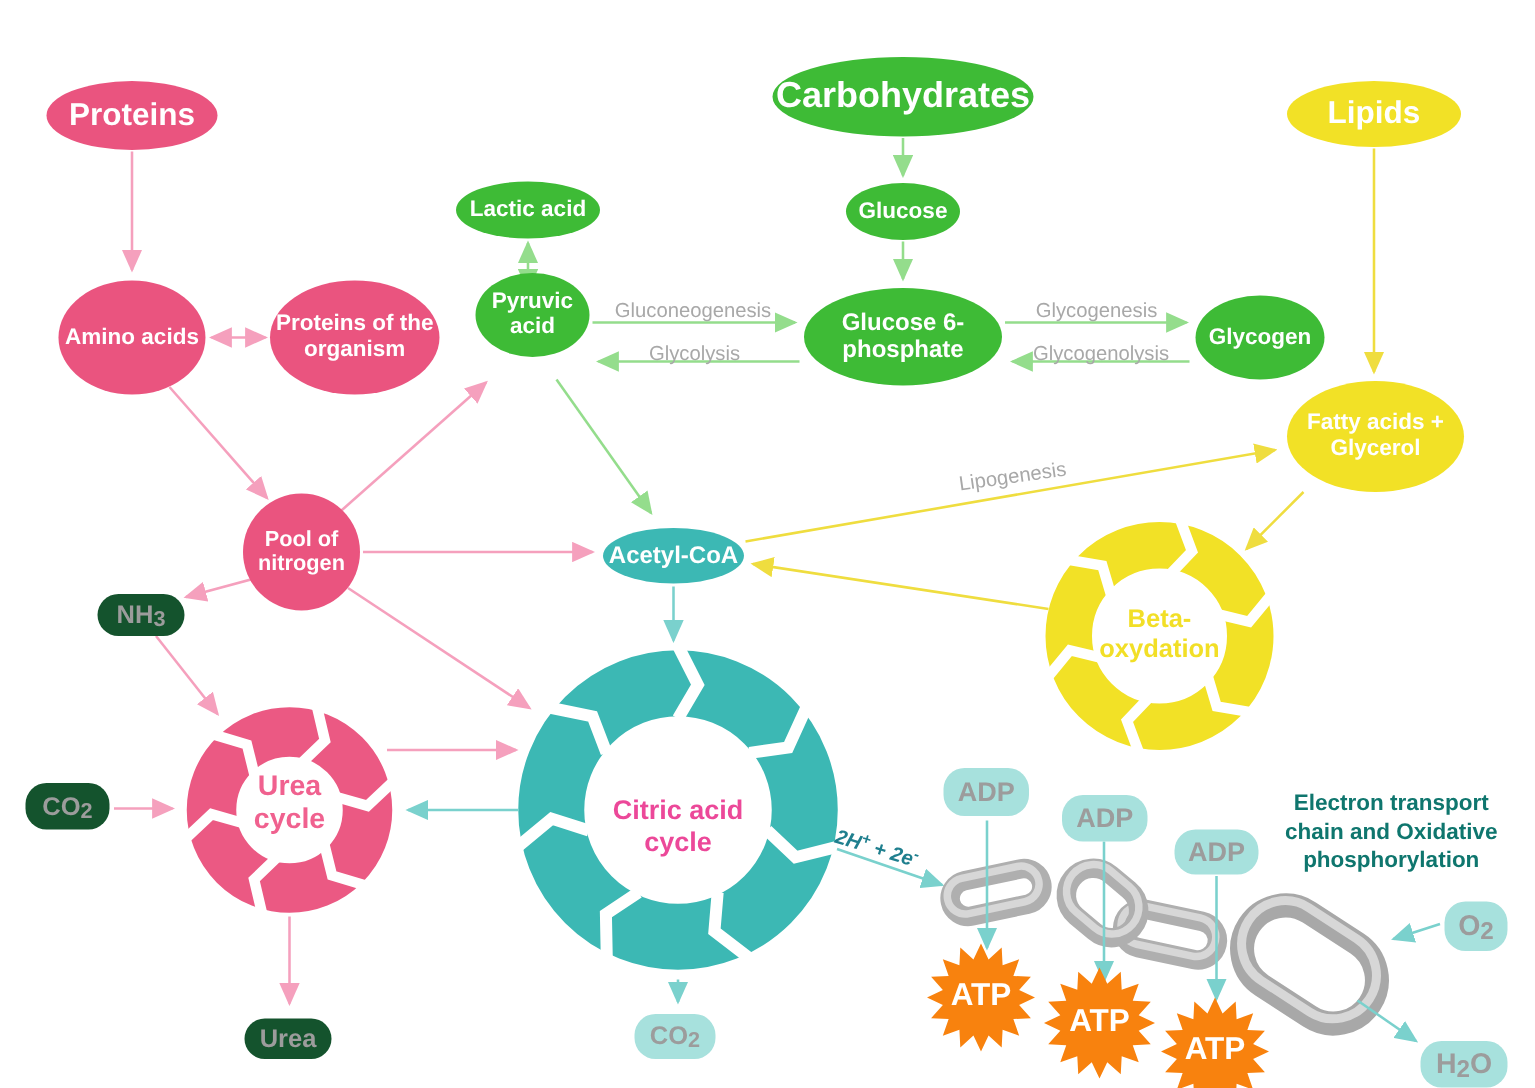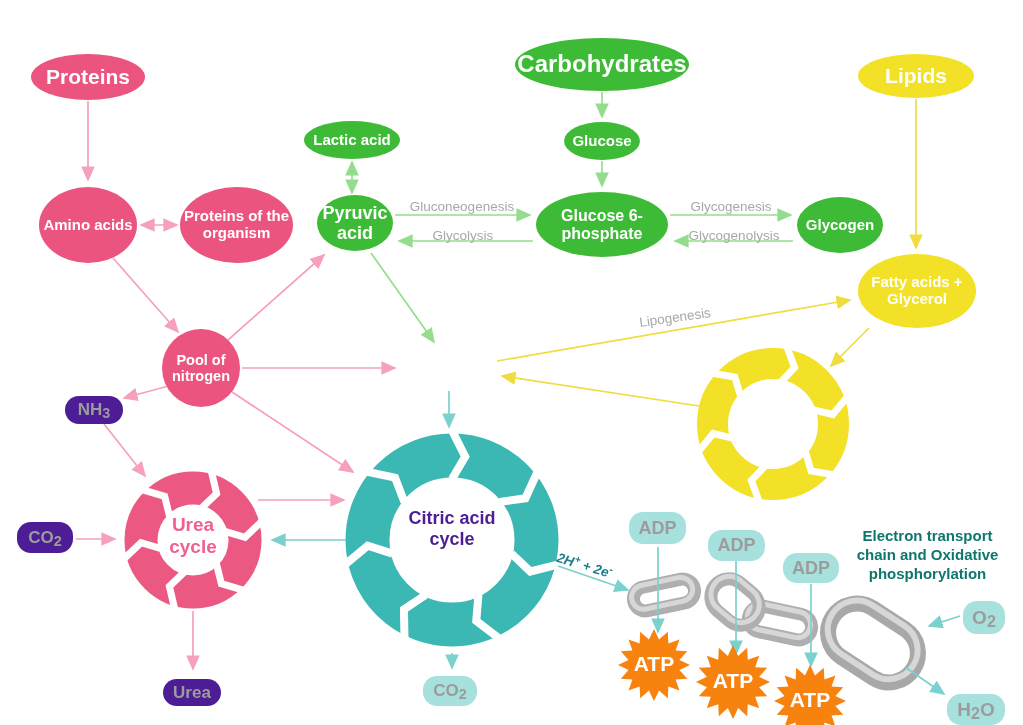--- a/index.html
+++ b/index.html
@@ -10,21 +10,21 @@
   .node { position:absolute; display:flex; align-items:center; justify-content:center;
           text-align:center; color:#fff; font-weight:bold; white-space:pre-line;
           line-height:1.12; border-radius:50%; }
   .pink  { background:#EA547F; }
   .green { background:#3EBB36; }
   .yellow{ background:#F2E126; }
   .teal  { background:#3CB8B4; }
 
   .badge { position:absolute; display:flex; align-items:center; justify-content:center;
            font-weight:bold; color:#9C9C9C; }
-  .badge.pinklight { background:#4c1d95; border-radius:14px; }
+  .badge.pinklight { background:#14532d; border-radius:14px; }
   .badge.teallight { background:#A7E1DD; border-radius:14px; }
   .badge .sub { font-size:0.85em; position:relative; top:0.22em; }
 
   .pathlabel { position:absolute; color:#A8A8A8; font-size:13.5px; text-align:center; white-space:nowrap; }
   .cycle-label { position:absolute; font-weight:bold; text-align:center;
                  white-space:pre-line; line-height:1.15; }
   .atp-label { position:absolute; color:#fff; font-weight:bold; font-size:21px; text-align:center; }
   .ets { position:absolute; color:#0f766e; font-weight:bold; font-size:15px;
          text-align:center; white-space:pre-line; line-height:1.27; }
   .reaction { position:absolute; color:#1F7F8E; font-style:italic; font-weight:bold;
@@ -159,34 +159,37 @@
   </svg>
 
   <div class="node pink" style="left:31px;top:44px;width:114px;height:46px;font-size:21px">Proteins</div>
   <div class="node yellow" style="left:858px;top:44px;width:116px;height:44px;font-size:21px">Lipids</div>
   <div class="node green" style="left:515px;top:28px;width:174px;height:53px;font-size:24px">Carbohydrates</div>
   <div class="node green" style="left:304px;top:111px;width:96px;height:38px;font-size:15px">Lactic acid</div>
   <div class="node green" style="left:564px;top:112px;width:76px;height:38px;font-size:15px">Glucose</div>
   <div class="node pink" style="left:39px;top:177px;width:98px;height:76px;font-size:15px">Amino acids</div>
   <div class="node pink" style="left:180px;top:177px;width:113px;height:76px;font-size:15px">Proteins of the
 organism</div>
-  <div class="node green" style="left:317px;top:185px;width:76px;height:56px;font-size:18px">Pyruvic
+  <div class="node green" style="left:317px;top:172px;width:76px;height:56px;font-size:15px">Pyruvic
 acid</div>
   <div class="node green" style="left:536px;top:182px;width:132px;height:65px;font-size:16px">Glucose 6-
 phosphate</div>
   <div class="node green" style="left:797px;top:187px;width:86px;height:56px;font-size:15px">Glycogen</div>
   <div class="node pink" style="left:162px;top:319px;width:78px;height:78px;font-size:14.5px">Pool of
 nitrogen</div>
   <div class="node yellow" style="left:858px;top:244px;width:118px;height:74px;font-size:15px">Fatty acids +
 Glycerol</div>
+  <div class="node teal" style="left:402px;top:342px;width:94px;height:37px;font-size:16px">Acetyl-CoA</div>
 
   <div class="cycle-label" style="left:151px;top:504px;width:84px;font-size:19px;color:#F0618F">Urea
 cycle</div>
-  <div class="cycle-label" style="left:390px;top:498px;width:124px;font-size:18px;color:#4c1d95">Citric acid
+  <div class="cycle-label" style="left:390px;top:520px;width:124px;font-size:18px;color:#ec4899">Citric acid
 cycle</div>
+  <div class="cycle-label" style="left:711px;top:393px;width:124px;font-size:17px;color:#F2DF26">Beta-
+oxydation</div>
 
   <div class="pathlabel" style="left:402px;top:189px;width:120px">Gluconeogenesis</div>
   <div class="pathlabel" style="left:413px;top:218px;width:100px">Glycolysis</div>
   <div class="pathlabel" style="left:681px;top:189px;width:100px">Glycogenesis</div>
   <div class="pathlabel" style="left:674px;top:218px;width:120px">Glycogenolysis</div>
   <div class="pathlabel" style="left:620px;top:300px;width:110px;transform:rotate(-8deg)">Lipogenesis</div>
 
   <div class="badge pinklight" style="left:65px;top:386px;width:58px;height:28px;font-size:17px">
     <span>NH</span>
       <span class="sub">3</span>

